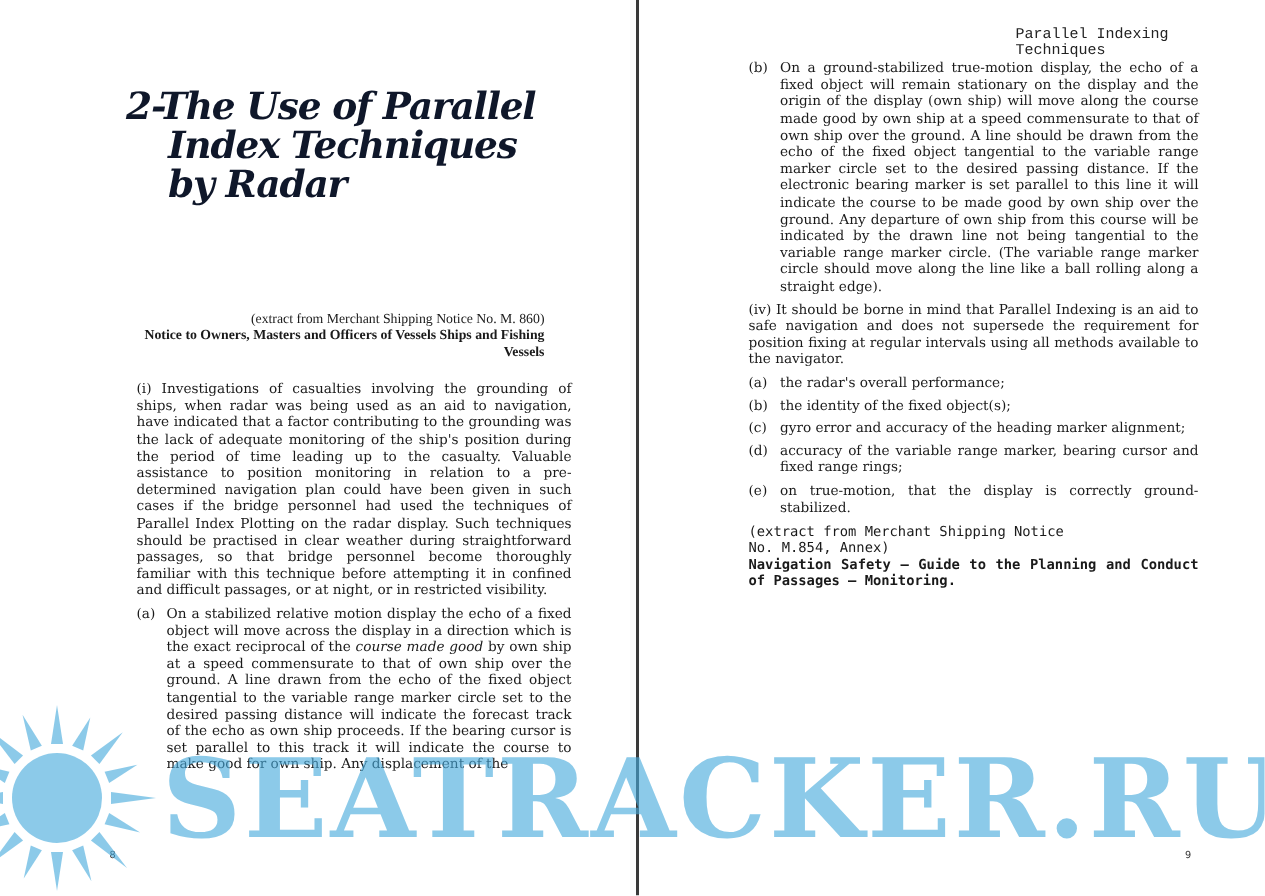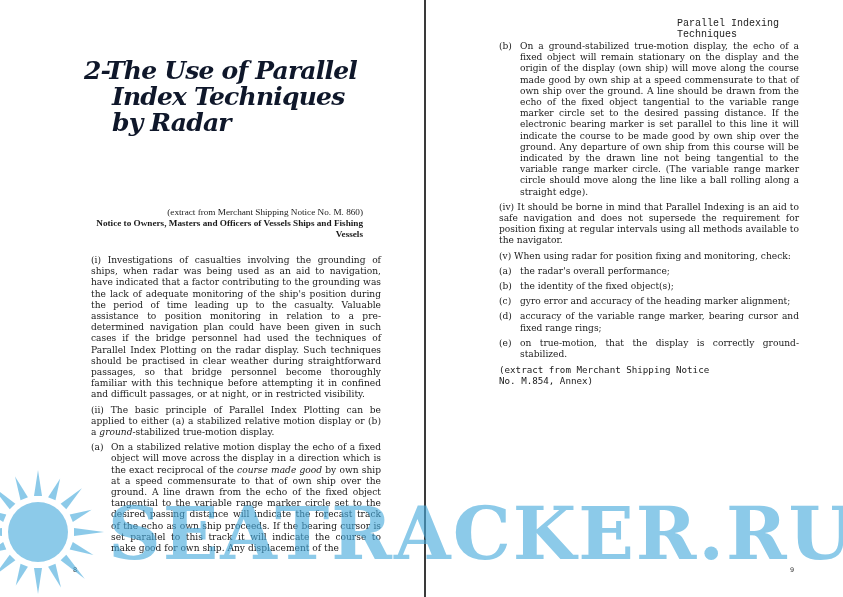--- a/index.html
+++ b/index.html
@@ -44,41 +44,39 @@
     <div class="indent">by Radar</div>
   </div>
 
   <div class="extract">
     <div>(extract from Merchant Shipping Notice No. M. 860)</div>
     <div class="bold">Notice to Owners, Masters and Officers of Vessels Ships and Fishing Vessels</div>
   </div>
 
   <div id="left-body" class="body-text">
     <p>(i) Investigations of casualties involving the grounding of ships, when radar was being used as an aid to navigation, have indicated that a factor contributing to the grounding was the lack of adequate monitoring of the ship's position during the period of time leading up to the casualty. Valuable assistance to position monitoring in relation to a pre-determined navigation plan could have been given in such cases if the bridge personnel had used the techniques of Parallel Index Plotting on the radar display. Such techniques should be practised in clear weather during straightforward passages, so that bridge personnel become thoroughly familiar with this technique before attempting it in confined and difficult passages, or at night, or in restricted visibility.</p>
-    <p><span>(ii) The basic principle of Parallel Index Plotting can be applied to either (a) a stabilized relative motion display or (b) a </span><em>ground</em><span>-stabilized true-motion display.</span></p>
     <div class="item">
       <span class="lbl">(a)</span>
       <span class="txt"><span>On a stabilized relative motion display the echo of a fixed object will move across the display in a direction which is the exact reciprocal of the </span><em>course made good</em><span> by own ship at a speed commensurate to that of own ship over the ground. A line drawn from the echo of the fixed object tangential to the variable range marker circle set to the desired passing distance will indicate the forecast track of the echo as own ship proceeds. If the bearing cursor is set parallel to this track it will indicate the course to make good for own ship. Any displacement of the</span></span>
     </div>
   </div>
 
   <div class="page-num" id="page-num-left">8</div>
 </div>
 
 <div class="spine"></div>
 
 <div class="header-right">Parallel Indexing Techniques</div>
 
 <div id="right-body" class="body-text">
   <div class="subitem">
     <span class="lbl">(b)</span>
     <span class="txt">On a ground-stabilized true-motion display, the echo of a fixed object will remain stationary on the display and the origin of the display (own ship) will move along the course made good by own ship at a speed commensurate to that of own ship over the ground. A line should be drawn from the echo of the fixed object tangential to the variable range marker circle set to the desired passing distance. If the electronic bearing marker is set parallel to this line it will indicate the course to be made good by own ship over the ground. Any departure of own ship from this course will be indicated by the drawn line not being tangential to the variable range marker circle. (The variable range marker circle should move along the line like a ball rolling along a straight edge).</span>
   </div>
   <p>(iv) It should be borne in mind that Parallel Indexing is an aid to safe navigation and does not supersede the requirement for position fixing at regular intervals using all methods available to the navigator.</p>
-  <p>(v) When using radar for position fixing and monitoring, check:</p>
   <div class="subitem">
     <span class="lbl">(a)</span>
     <span class="txt">the radar's overall performance;</span>
   </div>
   <div class="subitem">
     <span class="lbl">(b)</span>
     <span class="txt">the identity of the fixed object(s);</span>
   </div>
   <div class="subitem">
     <span class="lbl">(c)</span>
@@ -88,20 +86,21 @@
     <span class="lbl">(d)</span>
     <span class="txt">accuracy of the variable range marker, bearing cursor and fixed range rings;</span>
   </div>
   <div class="subitem">
     <span class="lbl">(e)</span>
     <span class="txt">on true-motion, that the display is correctly ground-stabilized.</span>
   </div>
   <div class="footer-extract">
     <div>(extract from Merchant Shipping Notice</div>
     <div>No. M.854, Annex)</div>
+    <div class="bold">Navigation Safety — Guide to the Planning and Conduct of Passages — Monitoring.</div>
   </div>
 </div>
 
 <div class="page-num" id="page-num-right">9</div>
 
 <svg class="wm-sun" viewBox="0 0 120 131">
   <g fill="rgba(70,170,220,0.62)">
     <circle cx="38" cy="66" r="30"></circle>
     <g transform="translate(38,66)">
       <polygon points="-4,-36 4,-36 0,-62"></polygon>

